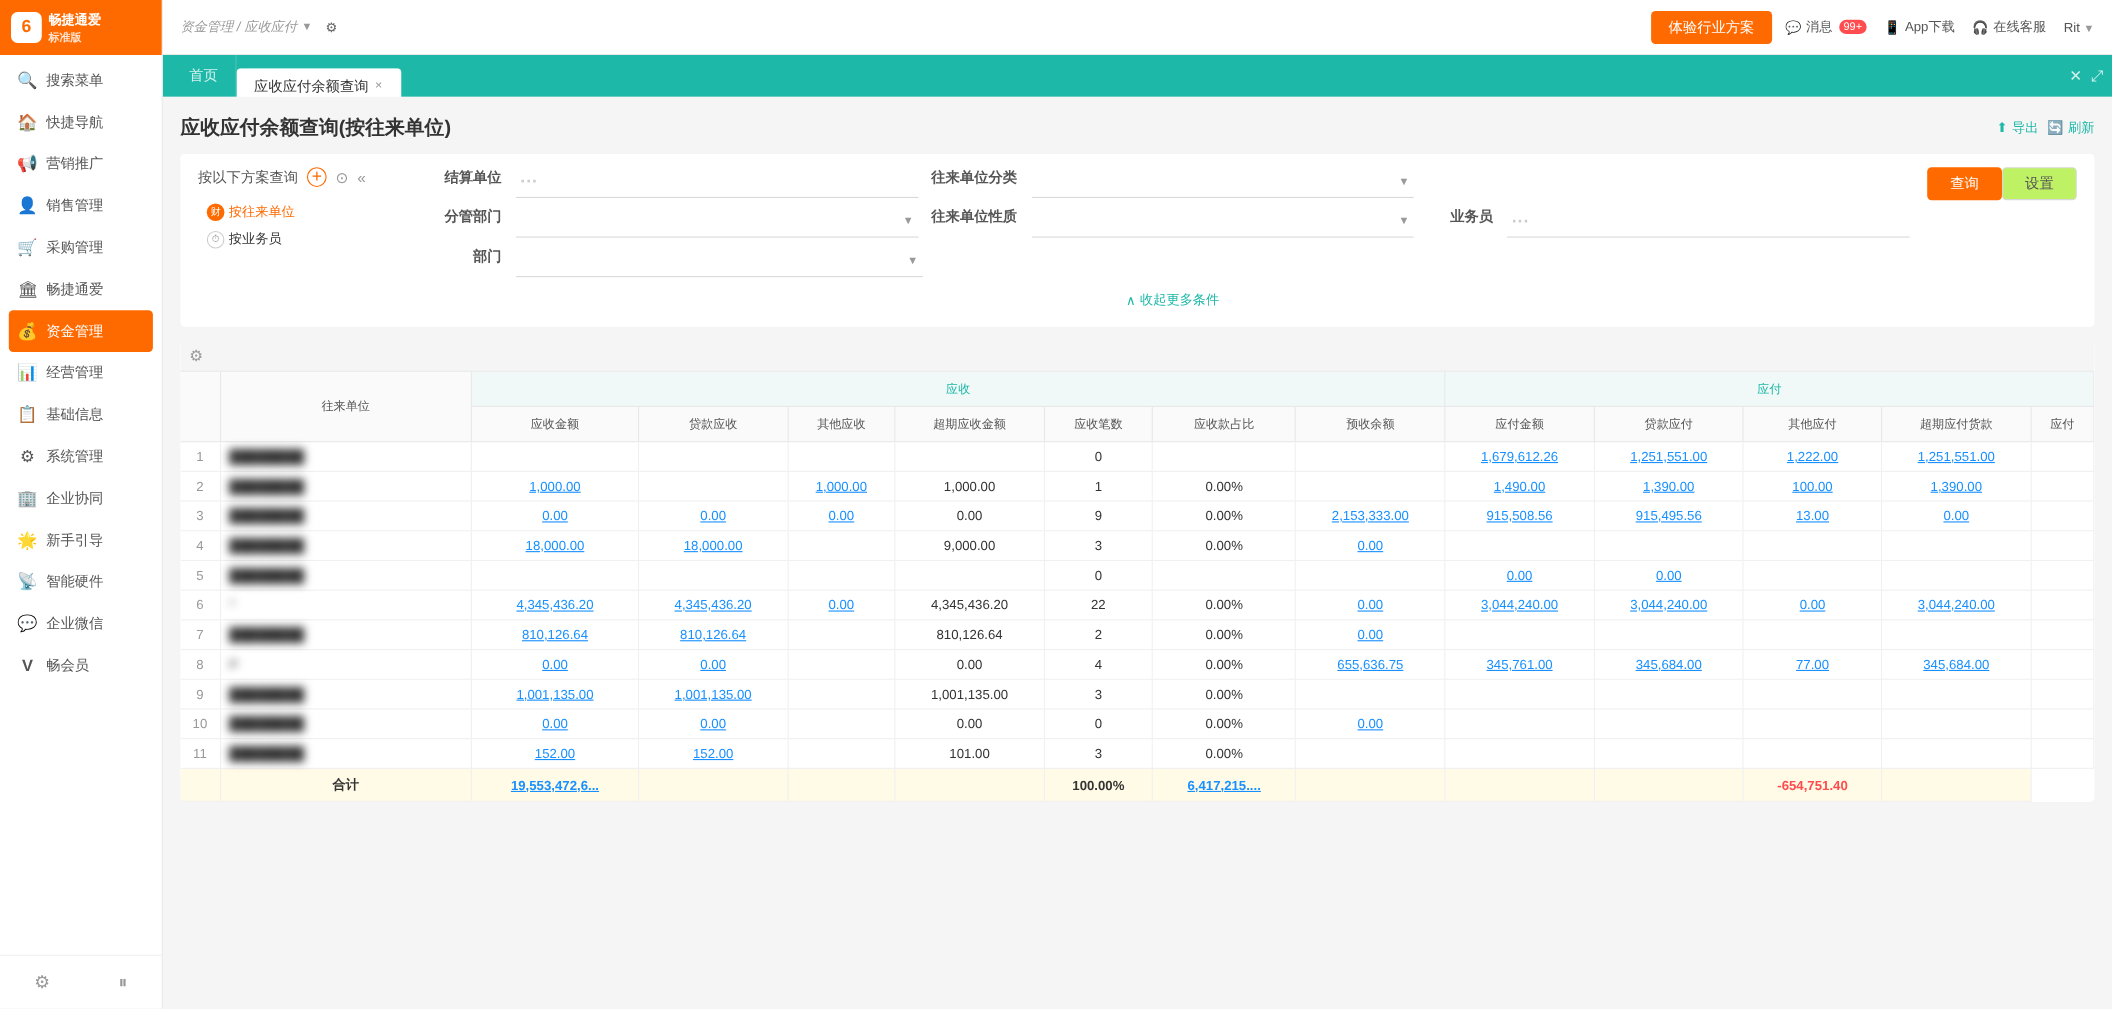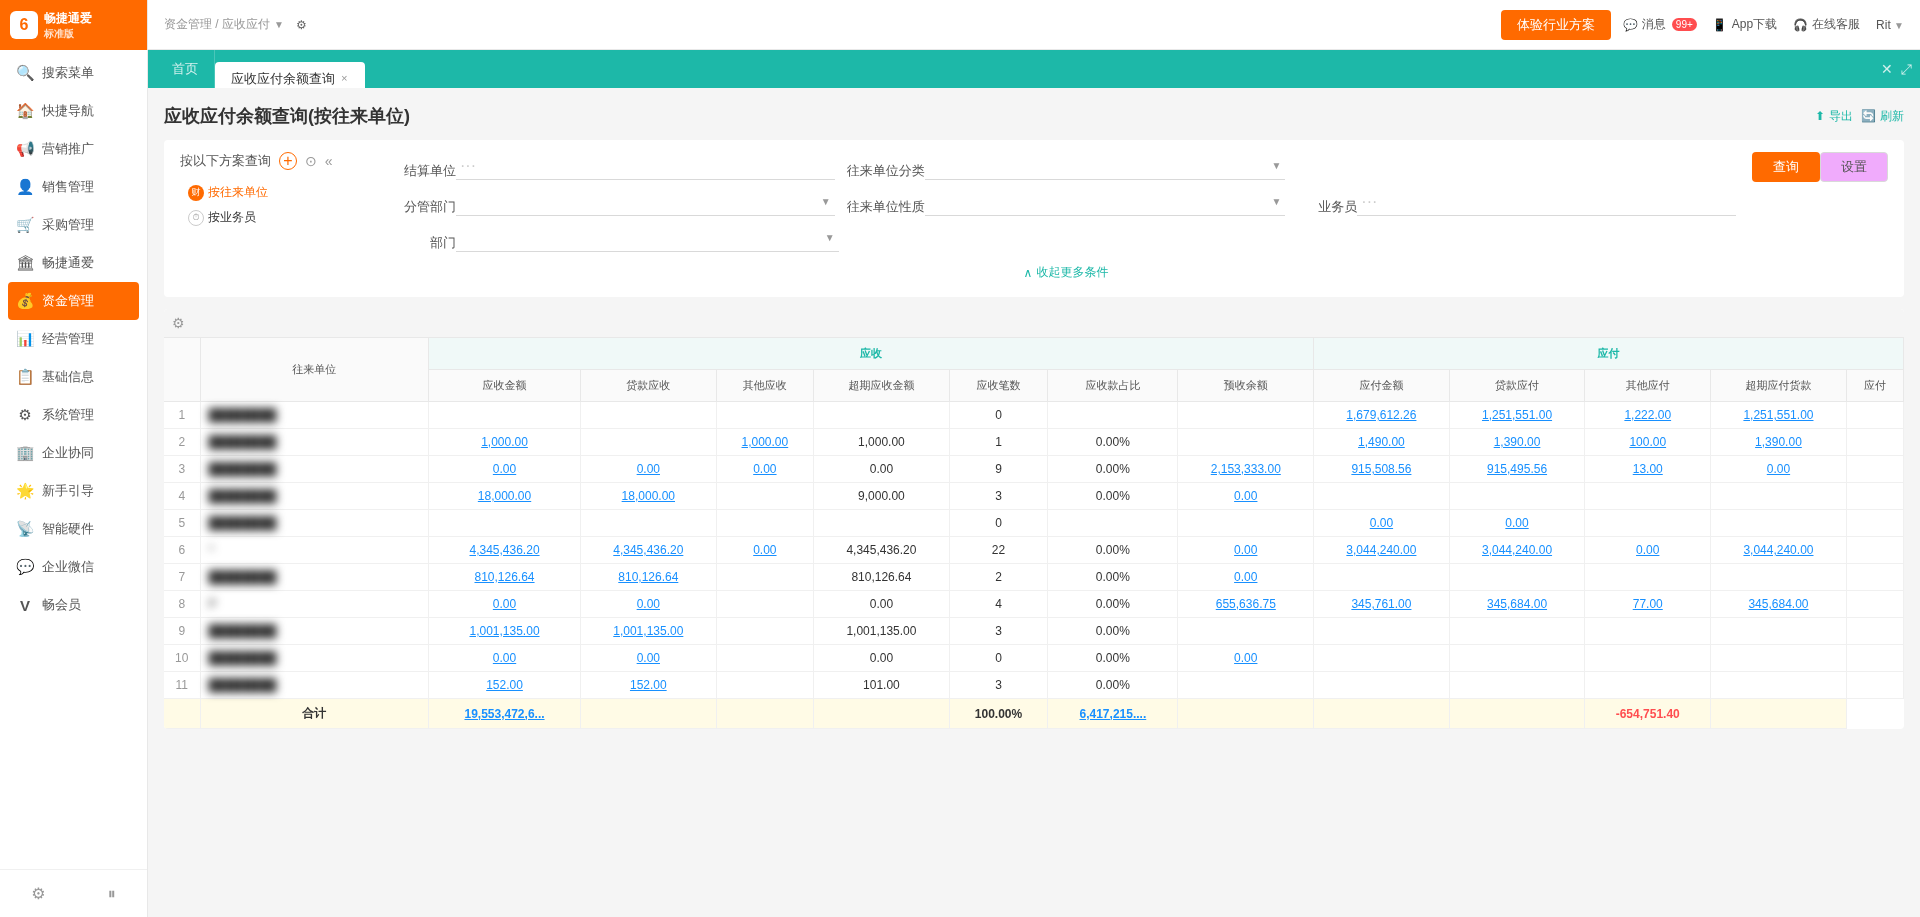--- a/index.html
+++ b/index.html
@@ -53,38 +53,38 @@
     .filter-section { background: #fff; border-radius: 4px; padding: 12px 16px; margin-bottom: 12px; }
     .filter-top { display: flex; align-items: center; gap: 8px; margin-bottom: 10px; }
     .filter-label { color: #555; font-size: 13px; }
     .filter-add-btn { color: #ff6a00; font-size: 16px; cursor: pointer; border: 1px solid #ff6a00; border-radius: 50%; width: 18px; height: 18px; display: flex; align-items: center; justify-content: center; }
     .schema-item { display: flex; align-items: center; gap: 4px; padding: 4px 8px; cursor: pointer; border-radius: 3px; font-size: 12px; }
     .schema-item.active { color: #ff6a00; }
     .schema-circle { width: 16px; height: 16px; border-radius: 50%; background: #ff6a00; display: flex; align-items: center; justify-content: center; color: #fff; font-size: 9px; }
     .schema-circle-outline { width: 16px; height: 16px; border-radius: 50%; border: 1px solid #ccc; display: flex; align-items: center; justify-content: center; color: #999; font-size: 9px; }
 
     .filter-row { display: grid; grid-template-columns: 1fr 1fr 1fr; gap: 12px; margin-bottom: 8px; align-items: center; }
-    .filter-field { display: flex; align-items: flex-end; gap: 0; }
+    .filter-field { display: flex; align-items: flex-start; gap: 13px; font-weight: bold; }
     .field-label { color: #555; font-size: 13px; white-space: nowrap; min-width: 60px; text-align: right; }
     .field-input { flex: 1; border: none; border-bottom: 1px solid #d9d9d9; padding: 4px 4px; font-size: 12px; color: #333; outline: none; display: flex; align-items: center; justify-content: space-between; min-height: 28px; cursor: pointer; }
     .field-dots { color: #ccc; font-size: 16px; }
     .field-arrow { color: #999; font-size: 10px; }
     .collapse-btn { display: flex; align-items: center; justify-content: center; gap: 4px; color: #1db8a8; cursor: pointer; font-size: 12px; padding: 4px; }
     .query-btn { background: #ff6a00; color: #fff; border: none; border-radius: 4px; padding: 6px 20px; cursor: pointer; font-size: 13px; display: block; width: 68px; }
-    .setting-btn { background: #f0abfc; color: #555; border: 1px solid #d9d9d9; border-radius: 4px; padding: 5px 16px; cursor: pointer; font-size: 13px; display: block; width: 68px; text-align: center; }
+    .setting-btn { background: #bef264; color: #555; border: 1px solid #d9d9d9; border-radius: 4px; padding: 5px 16px; cursor: pointer; font-size: 13px; display: block; width: 68px; text-align: center; }
 
     
     .table-section { background: #fff; border-radius: 4px; overflow: hidden; }
     .table-header-row { display: flex; align-items: center; background: #f5f5f5; padding: 6px 8px; border-bottom: 1px solid #e8e8e8; }
     .table-settings-icon { color: #999; cursor: pointer; font-size: 14px; }
 
     table { width: 100%; border-collapse: collapse; font-size: 12px; }
     thead tr { background: #fafafa; }
     th { padding: 8px 6px; text-align: center; border-bottom: 1px solid #e8e8e8; border-right: 1px solid #e8e8e8; color: #555; font-weight: normal; white-space: nowrap; font-size: 11px; }
-    th.group-header { background: #f0f9f8; color: #1db8a8; font-weight: bold; }
+    th.group-header { background: #f0f9f8; color: #1db8a8; font-weight: normal; }
     td { padding: 6px; text-align: center; border-bottom: 1px solid #f0f0f0; border-right: 1px solid #f0f0f0; color: #333; white-space: nowrap; }
     td.link { color: #1890ff; text-decoration: underline; cursor: pointer; }
     td.partner-name { text-align: left; padding-left: 8px; }
     .row-num { color: #999; }
     .blurred { filter: blur(4px); user-select: none; }
     .footer-row td { background: #fffbe6; font-weight: bold; }
     .negative { color: #ff4d4f; }
   </style>
 </head>
 <body>
@@ -166,21 +166,21 @@
     <div class="sidebar-bottom">
       <span class="sidebar-bottom-btn">⚙</span>
       <span class="sidebar-bottom-btn">⏸</span>
     </div>
   </div>
 
   <div class="main-content">
 
     <div class="topbar">
       <div class="topbar-breadcrumb">
-        <span style="color:#999;">资金管理 / 应收应付</span>
+        <span style="color:#999;font-style:italic;">资金管理 / 应收应付</span>
         <span class="chevron-down">▼</span>
         <span style="margin-left:8px;color:#666;cursor:pointer;">⚙</span>
       </div>
       <button class="topbar-btn-orange">体验行业方案</button>
       <div class="topbar-icons">
         <div class="topbar-icon-btn">
           <span>💬</span>
           <span>消息</span>
           <span class="badge">99+</span>
         </div>

